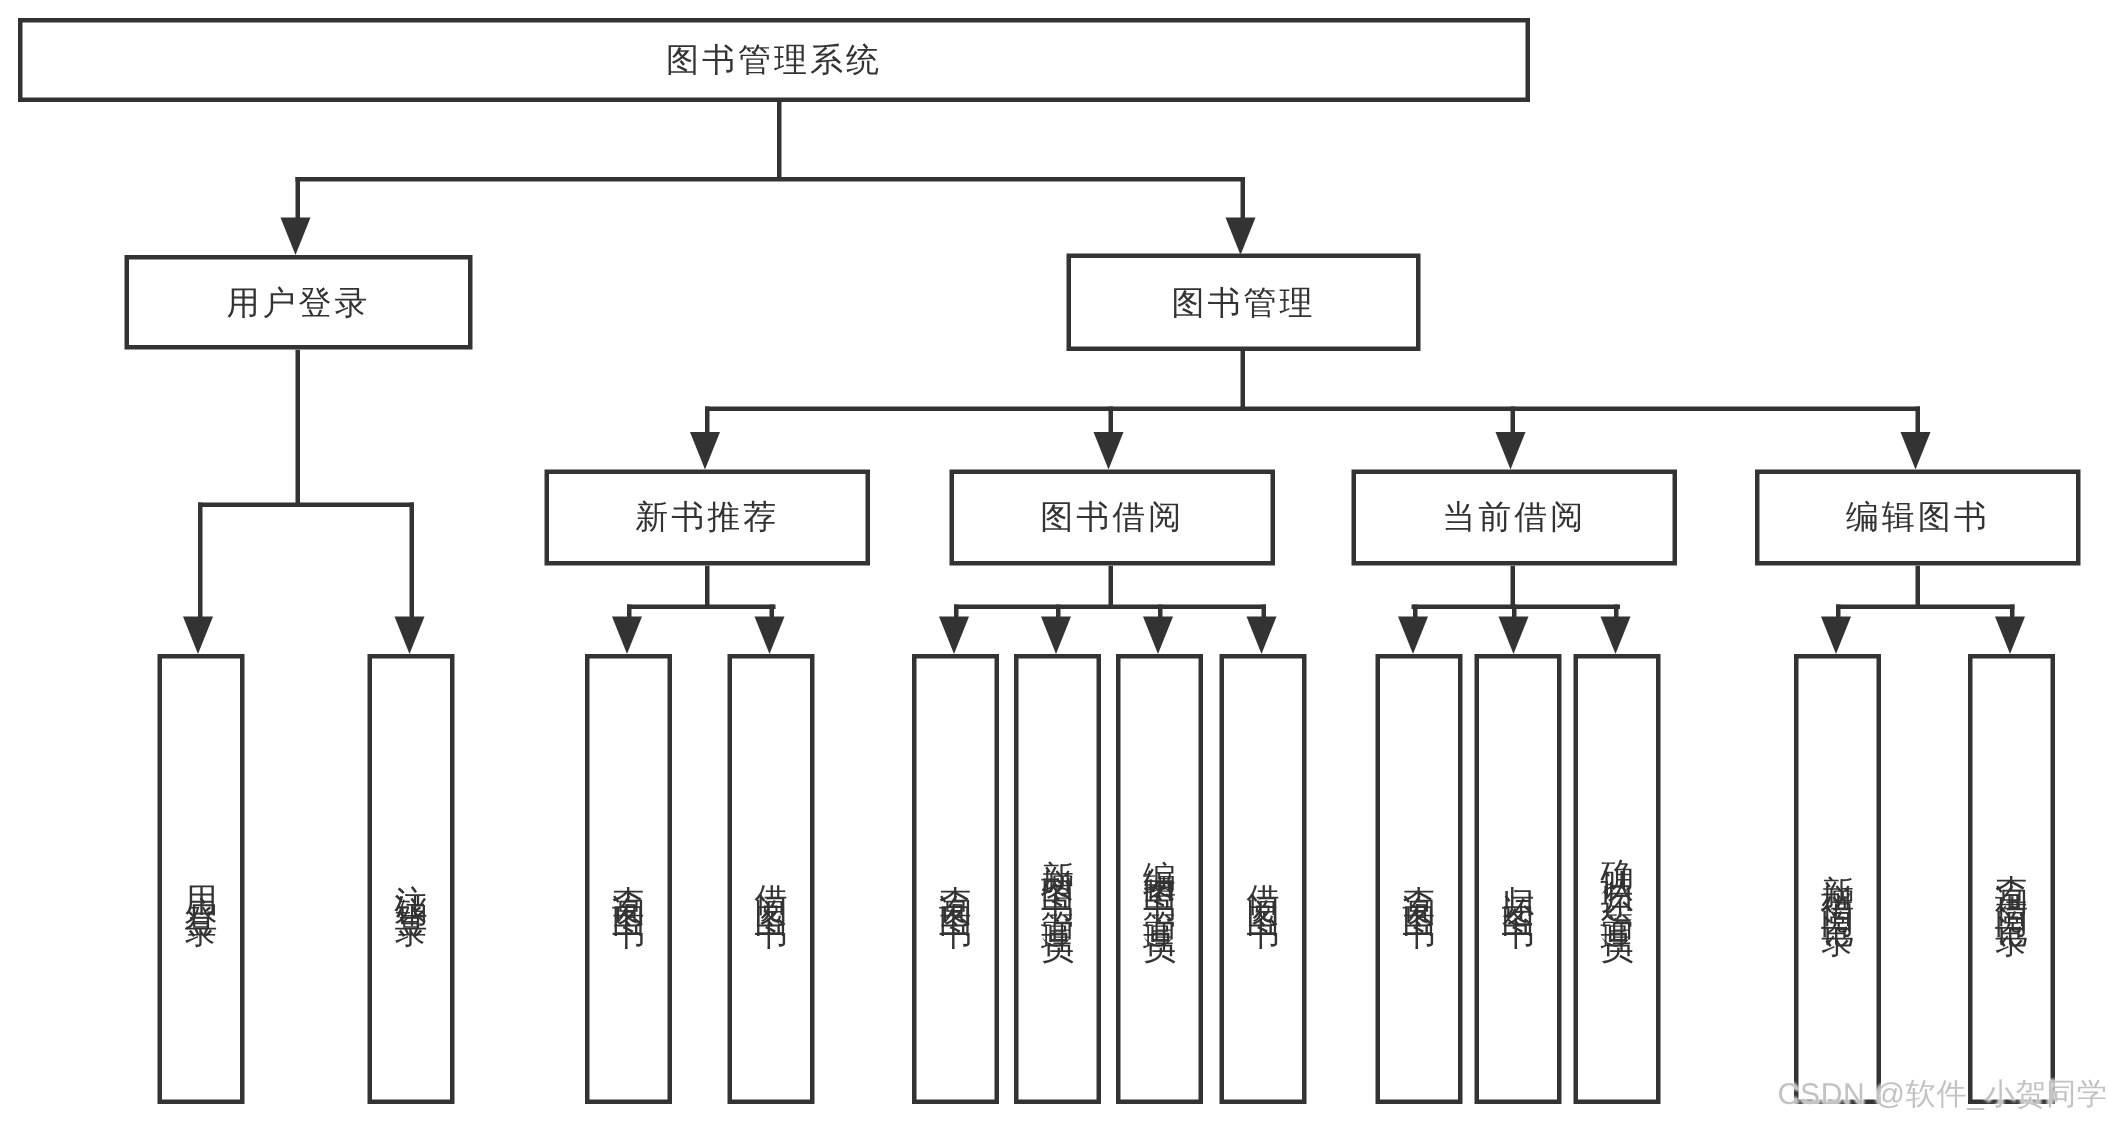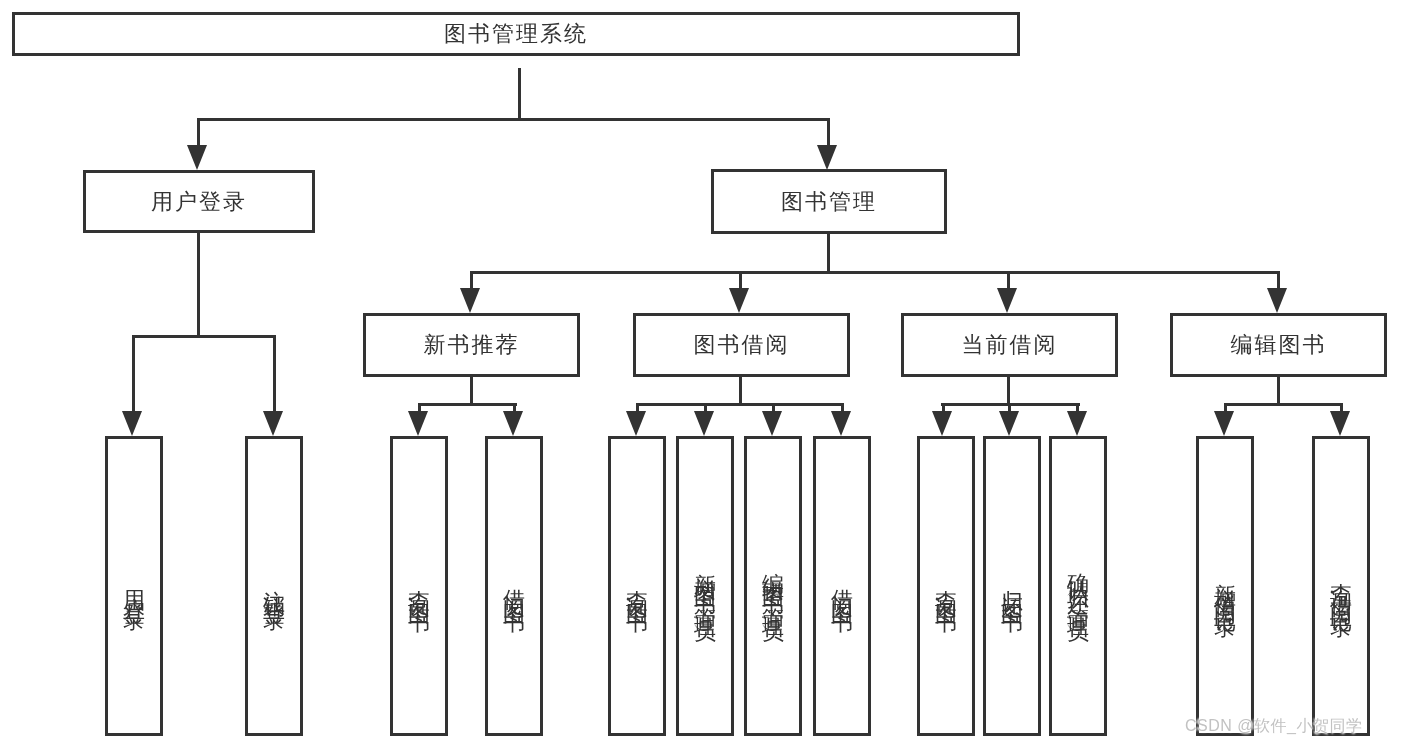--- a/index.html
+++ b/index.html
@@ -62,34 +62,34 @@
     width: 0; height: 0;
     border-left: 10px solid transparent;
     border-right: 10px solid transparent;
     border-top: 25px solid var(--line);
     z-index: 1;
   }
   .watermark {
     position: absolute;
     left: 1185px;
     top: 716px;
-    font-size: 16px;
+    font-size: 20px;
     letter-spacing: 0.5px;
     color: var(--watermark);
     text-shadow: 0 0 3px #fff, 1px 1px 2px #fff, -1px -1px 2px #fff;
     z-index: 5;
     white-space: nowrap;
   }
 </style>
 </head>
 <body>
 
 <div class="stage">
 
-  <div class="hbox" style="left:12px;top:12px;width:1008px;height:44px">
+  <div class="hbox" style="left:12px;top:12px;width:1008px;height:56px">
     <span>图书管理系统</span>
   </div>
 
   <div class="hbox" style="left:83px;top:170px;width:232px;height:63px">
     <span>用户登录</span>
   </div>
   <div class="hbox" style="left:363px;top:313px;width:217px;height:64px">
     <span>新书推荐</span>
   </div>
 

